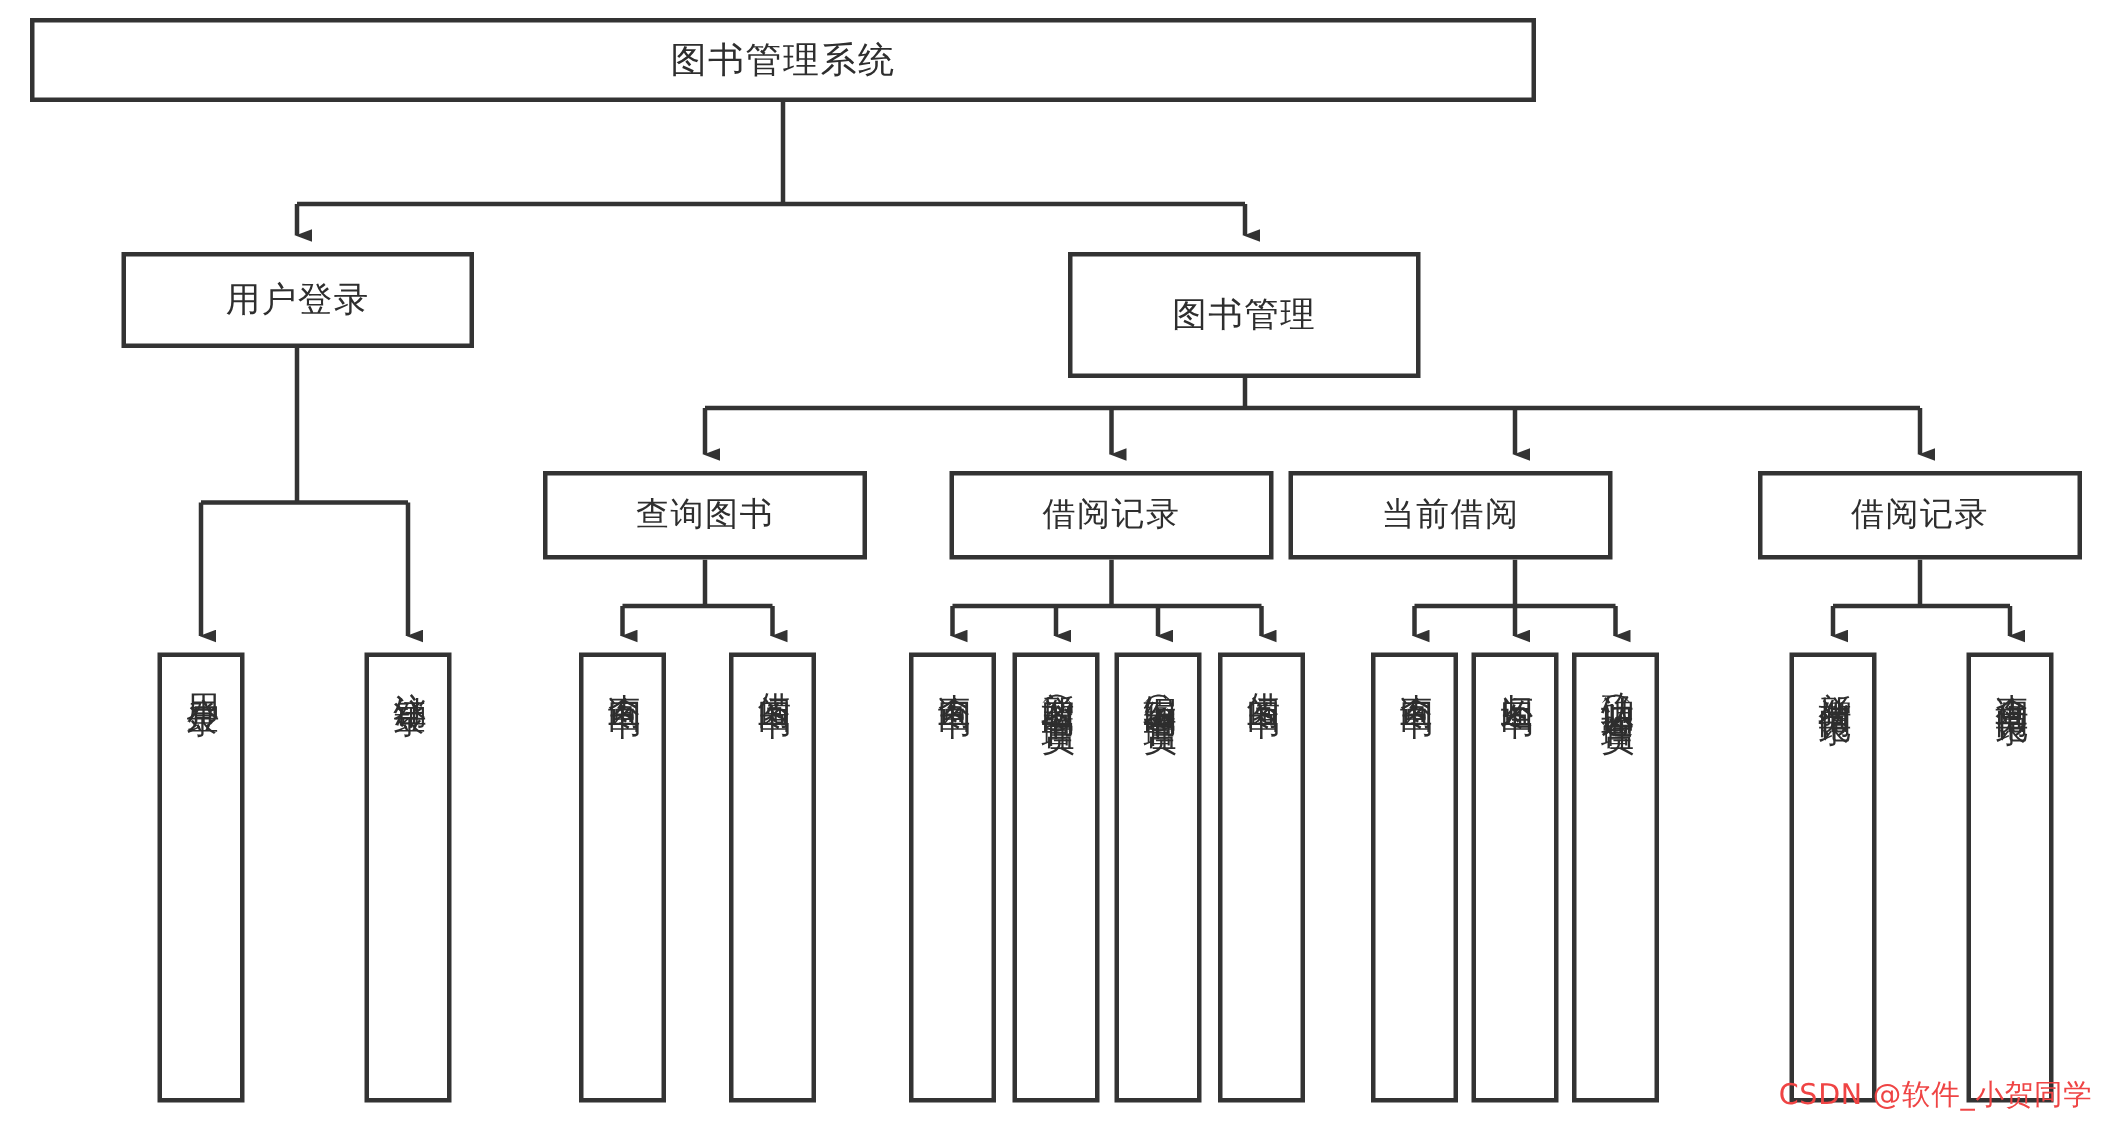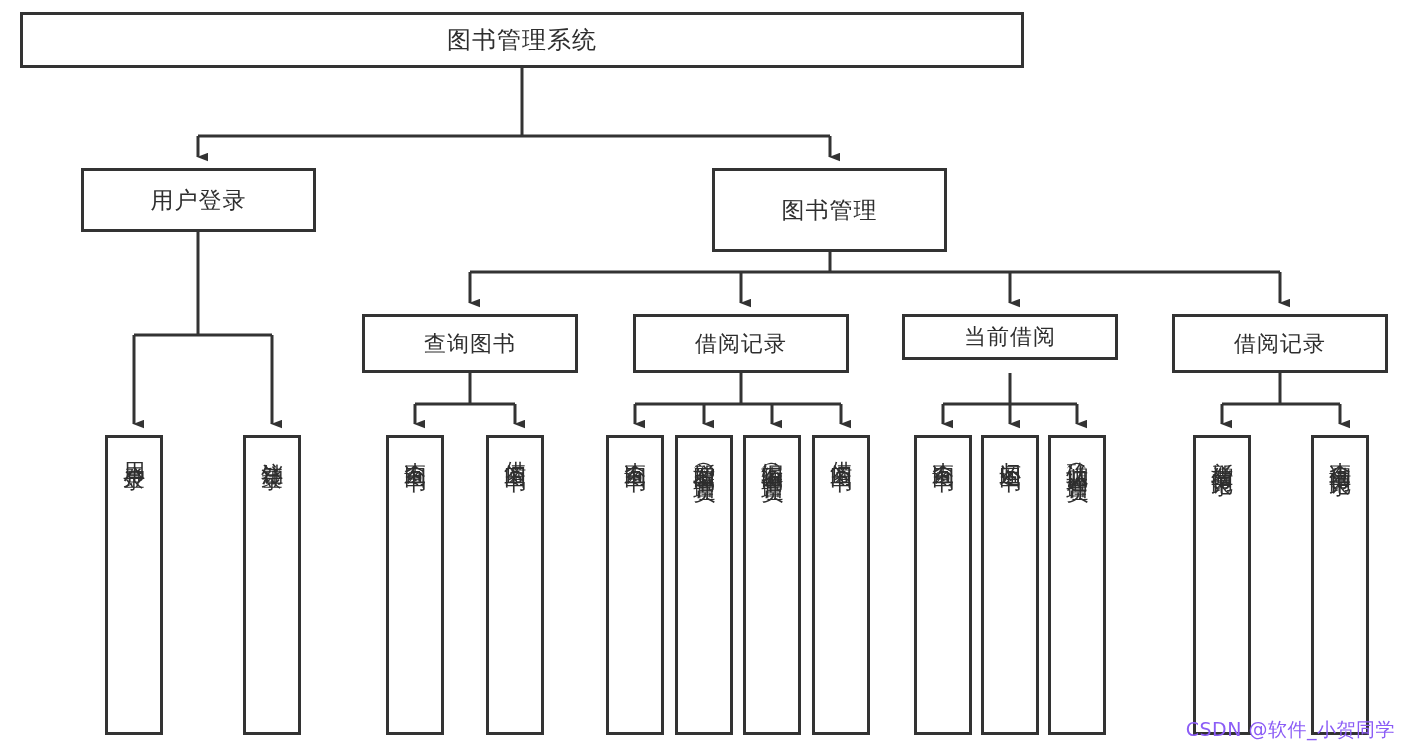--- a/index.html
+++ b/index.html
@@ -54,21 +54,21 @@
     line-height:1.12;
     letter-spacing:3px;
     white-space:nowrap;
     color:#2e2e2e;
   }
   .watermark{
     position:absolute;
     right:10px;
     bottom:4px;
     font-size:19px;
-    color:#8b5cf6;
+    color:#ef4444;
     letter-spacing:0.5px;
     white-space:nowrap;
     font-family:"DejaVu Sans","Liberation Sans",sans-serif;
   }
 </style>
 </head>
 <body>
 
 <div id="stage">
 
@@ -132,21 +132,21 @@
   <div class="node level2" style="left:712px;top:168px;width:235px;height:84px;">
     <span class="lbl">图书管理</span>
   </div>
 
   <div class="node level3" style="left:362px;top:314px;width:216px;height:59px;">
     <span class="lbl">查询图书</span>
   </div>
   <div class="node level3" style="left:633px;top:314px;width:216px;height:59px;">
     <span class="lbl">借阅记录</span>
   </div>
-  <div class="node level3" style="left:902px;top:314px;width:216px;height:46px;">
+  <div class="node level3" style="left:859px;top:314px;width:216px;height:59px;">
     <span class="lbl">当前借阅</span>
   </div>
   <div class="node level3" style="left:1172px;top:314px;width:216px;height:59px;">
     <span class="lbl">借阅记录</span>
   </div>
 
   <div class="node leaf" style="left:105px;top:435px;width:58px;height:300px;">
     <span class="lbl">用户登录</span>
   </div>
   <div class="node leaf" style="left:243px;top:435px;width:58px;height:300px;">

